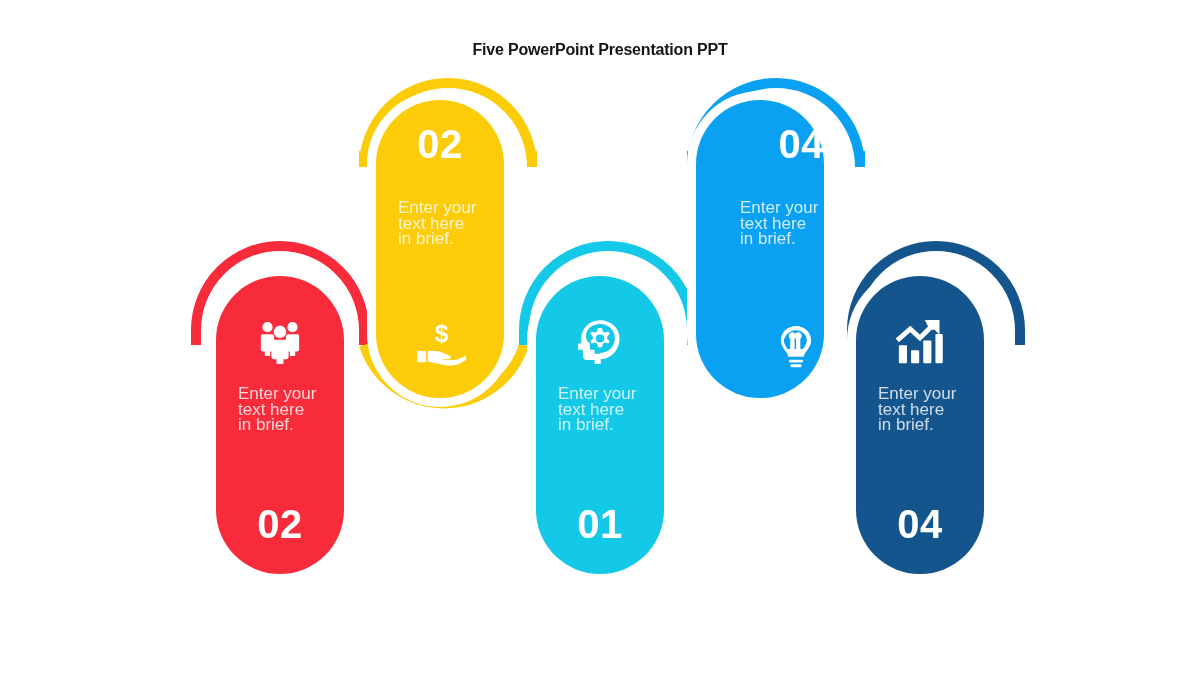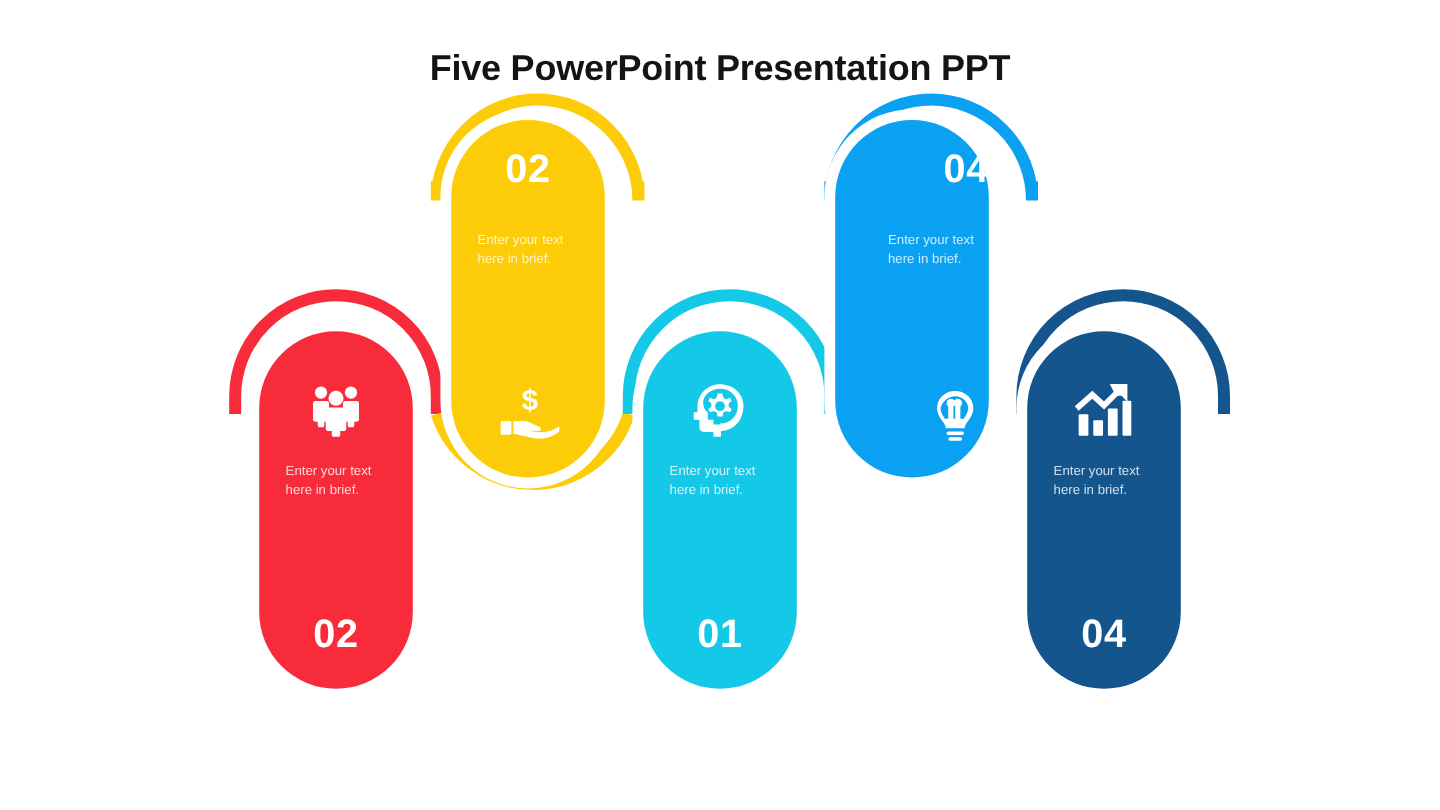--- a/index.html
+++ b/index.html
@@ -19,21 +19,21 @@
     background: #ffffff;
   }
 
   
   #title {
     position: absolute;
     top: 41px;
     left: 0;
     width: 1200px;
     text-align: center;
-    font-size: 30px;
+    font-size: 16px;
     font-weight: bold;
     color: #141414;
     letter-spacing: -0.2px;
     white-space: nowrap;
   }
 
   
   #wave {
     position: absolute;
     left: 0;
@@ -87,30 +87,30 @@
 
   
   #pill-1 .pill-inner { background: #F72B39; }
   #pill-2 .pill-inner { background: #FCCC09; }
   #pill-3 .pill-inner { background: #14C8E8; }
   #pill-4 .pill-inner { background: #0BA1F2; }
   #pill-5 .pill-inner { background: #14558E; }
 
   
   .num {
-    font-size: 33px;
+    font-size: 40px;
     font-weight: bold;
     color: #ffffff;
     line-height: 1;
     text-align: center;
     letter-spacing: 0.5px;
   }
 
   .desc {
-    font-size: 11px;
+    font-size: 17px;
     line-height: 15.5px;
     color: rgba(255,255,255,0.80);
     text-align: left;
     width: 84px;
   }
 
   .glyph {
     width: 56px;
     height: 56px;
     display: flex;

